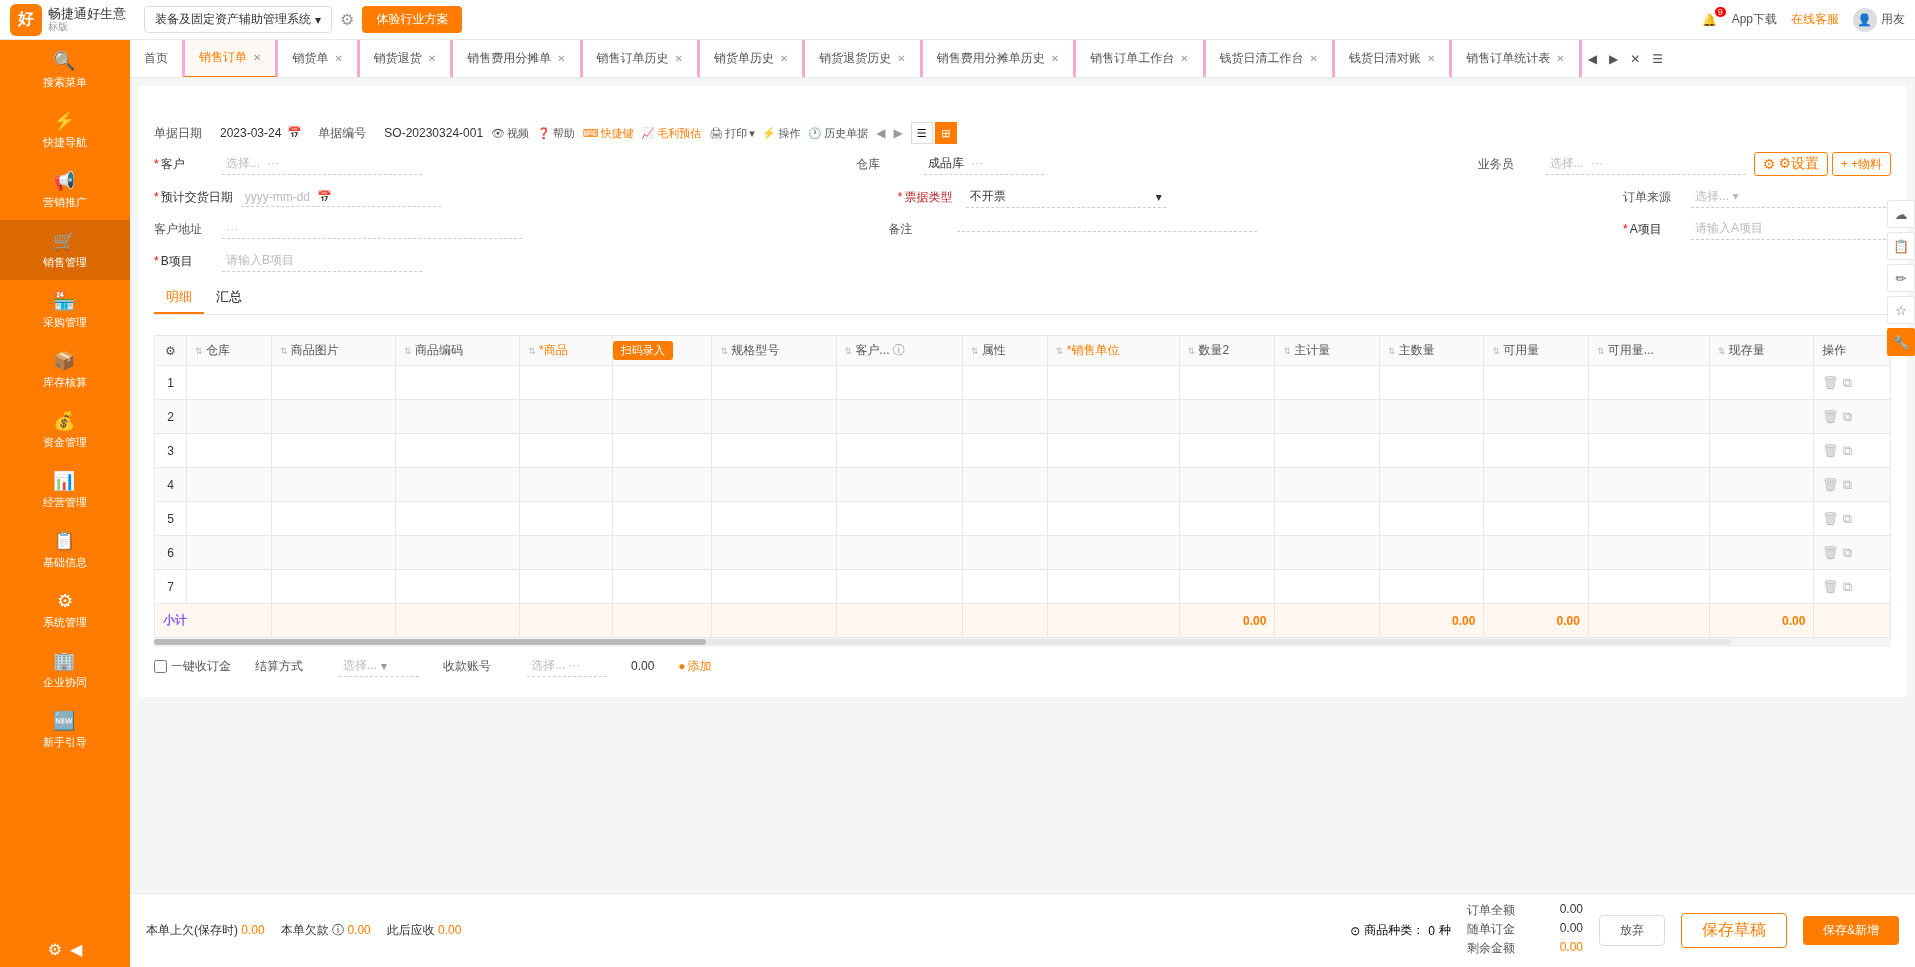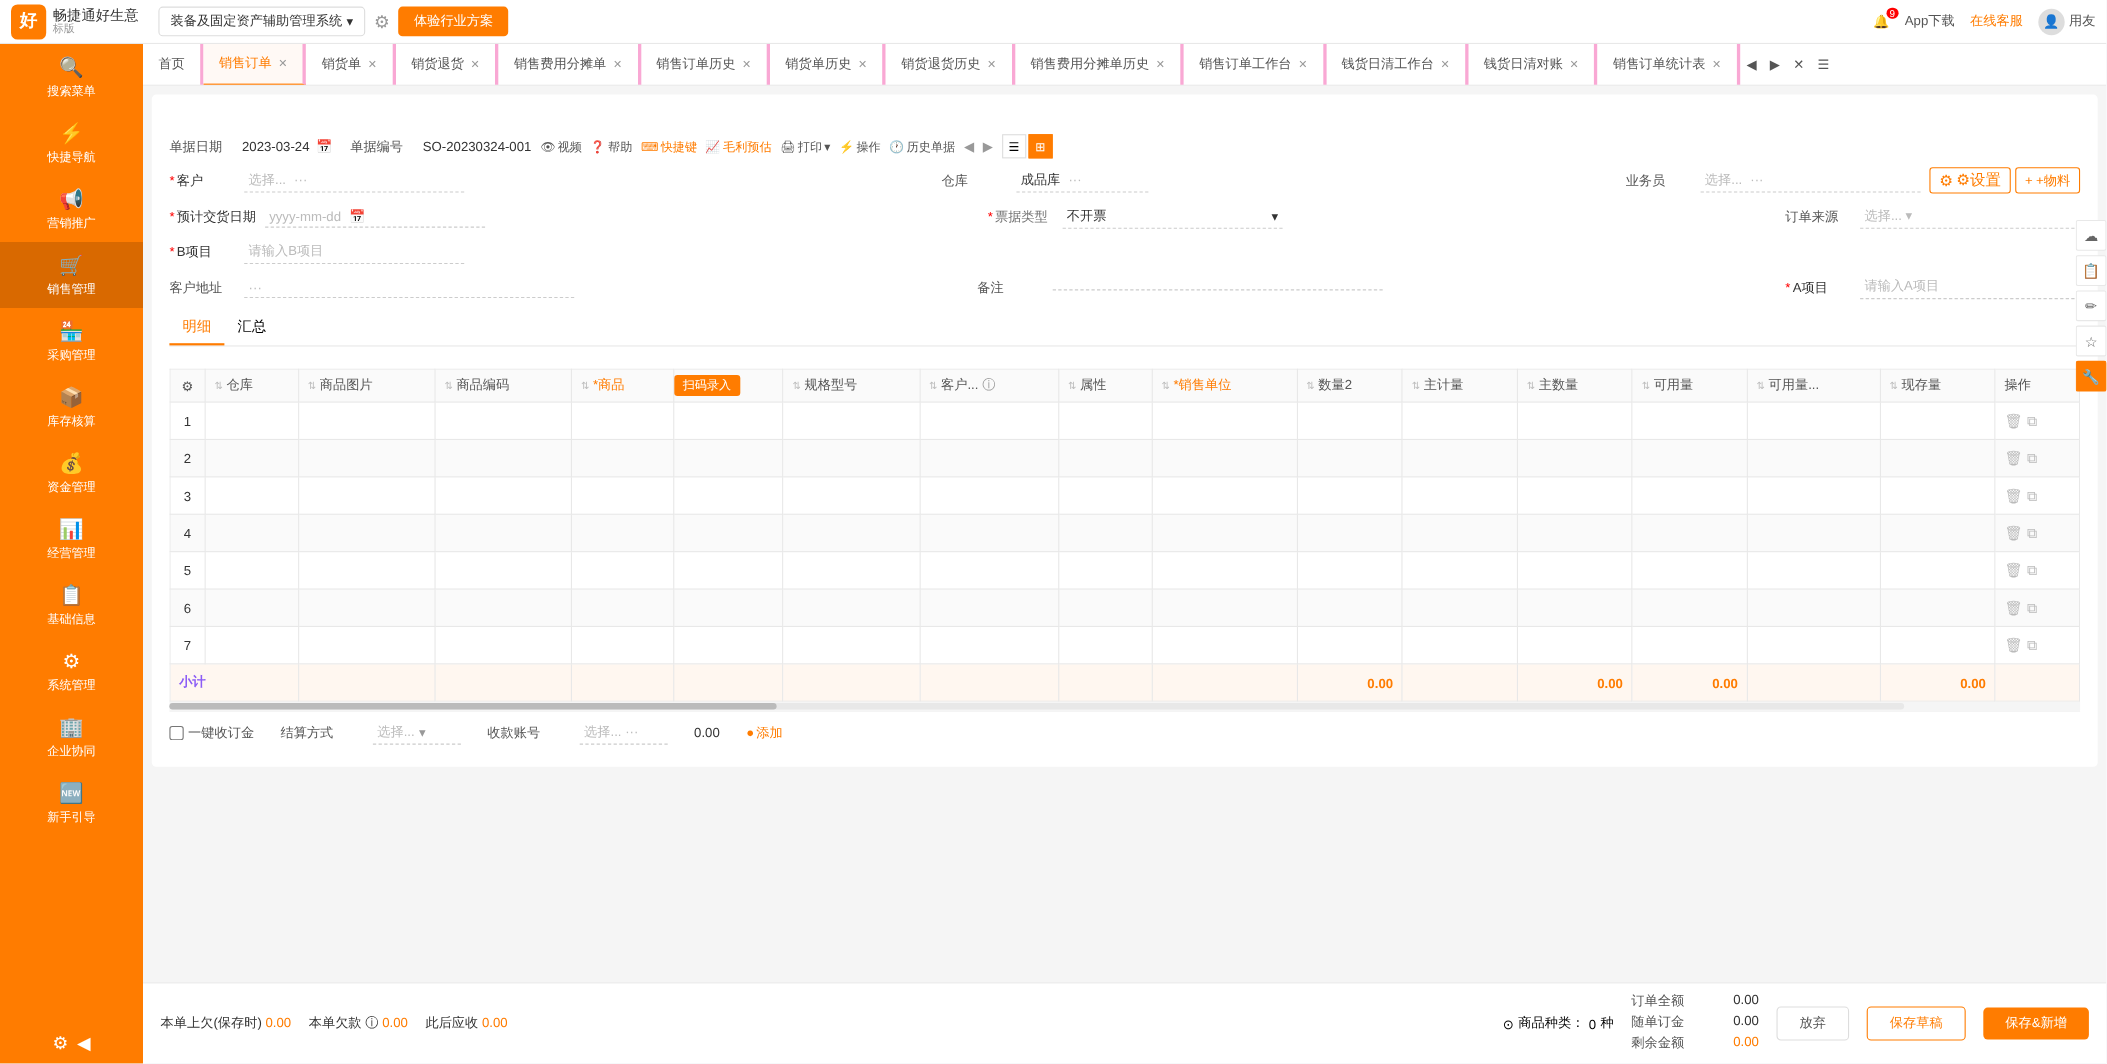--- a/index.html
+++ b/index.html
@@ -68,21 +68,21 @@
 
     
     .bottom-bar { background: white; border-top: 1px solid #e8e8e8; padding: 8px 16px; display: flex; align-items: center; gap: 16px; flex-shrink: 0; }
     .bottom-stat { color: #555; font-size: 12px; }
     .bottom-stat span { color: #333; }
     .order-summary { text-align: right; font-size: 12px; color: #555; }
     .order-summary-item { display: flex; justify-content: flex-end; gap: 8px; margin-bottom: 2px; }
     .summary-value { color: #333; min-width: 60px; text-align: right; }
     .summary-value.orange { color: #ff7c00; }
     .btn-discard { border: 1px solid #ddd; background: white; padding: 6px 20px; border-radius: 4px; cursor: pointer; color: #555; font-size: 12px; }
-    .btn-save { border: 1px solid #ff7c00; background: white; color: #ff7c00; padding: 6px 20px; border-radius: 4px; cursor: pointer; font-size: 12px; }
+    .btn-save { border: 1px solid #ff7c00; background: white; color: #ff7c00; padding: 6px 20px; border-radius: 4px; cursor: pointer; font-size: 16px; }
     .btn-save-new { background: #ff7c00; color: white; border: none; padding: 6px 20px; border-radius: 4px; cursor: pointer; font-size: 12px; }
 
     
     .payment-row { display: flex; align-items: center; gap: 24px; padding: 8px 0; border-top: 1px solid #f0f0f0; }
     .checkbox-label { display: flex; align-items: center; gap: 4px; color: #555; font-size: 12px; cursor: pointer; }
 
     
     .right-float { position: fixed; right: 0; top: 200px; display: flex; flex-direction: column; gap: 4px; }
     .float-btn { background: white; border: 1px solid #e8e8e8; width: 28px; height: 28px; display: flex; align-items: center; justify-content: center; cursor: pointer; color: #666; font-size: 13px; border-radius: 2px; }
     .header-field { display: flex; align-items: center; gap: 6px; font-size: 12px; }
@@ -309,52 +309,52 @@
             </div>
           </div>
 
           <div class="form-row">
             <span class="form-label required" style="color:#333;">预计交货日期</span>
             <div class="form-input" style="min-width:200px;">
               <span style="color:#bbb;">yyyy-mm-dd</span>
               <span style="color:#bbb;margin-left:4px;">📅</span>
             </div>
             <span style="flex:1;"></span>
-            <span class="form-label required" style="color:#737373;">票据类型</span>
+            <span class="form-label required" style="color:#b91c1c;">票据类型</span>
             <div class="form-input filled" style="min-width:200px;display:flex;align-items:center;justify-content:space-between;">
               <span>不开票</span>
               <span>▾</span>
             </div>
             <span style="flex:1;"></span>
             <span class="form-label">订单来源</span>
             <div class="form-input" style="min-width:200px;">
               <span style="color:#bbb;">选择...</span>
               <span style="color:#bbb;">▾</span>
-            </div>
-          </div>
-
-          <div class="form-row">
-            <span class="form-label required" style="color:#333;">B项目</span>
-            <div class="form-input" style="min-width:200px;">
-              <span style="color:#bbb;">请输入B项目</span>
             </div>
           </div>
 
           <div class="form-row">
             <span class="form-label">客户地址</span>
             <div class="form-input" style="min-width:300px;">
               <span style="color:#bbb;">···</span>
             </div>
             <span style="flex:0.5;"></span>
             <span class="form-label">备注</span>
             <div class="form-input" style="min-width:300px;"></div>
             <span style="flex:0.5;"></span>
             <span class="form-label required" style="color:#333;">A项目</span>
             <div class="form-input" style="min-width:200px;">
               <span style="color:#bbb;">请输入A项目</span>
+            </div>
+          </div>
+
+          <div class="form-row">
+            <span class="form-label required" style="color:#333;">B项目</span>
+            <div class="form-input" style="min-width:200px;">
+              <span style="color:#bbb;">请输入B项目</span>
             </div>
           </div>
 
           <div class="section-header">
             <div class="section-tab active">
               <span>明细</span>
             </div>
             <div class="section-tab">
               <span>汇总</span>
             </div>

